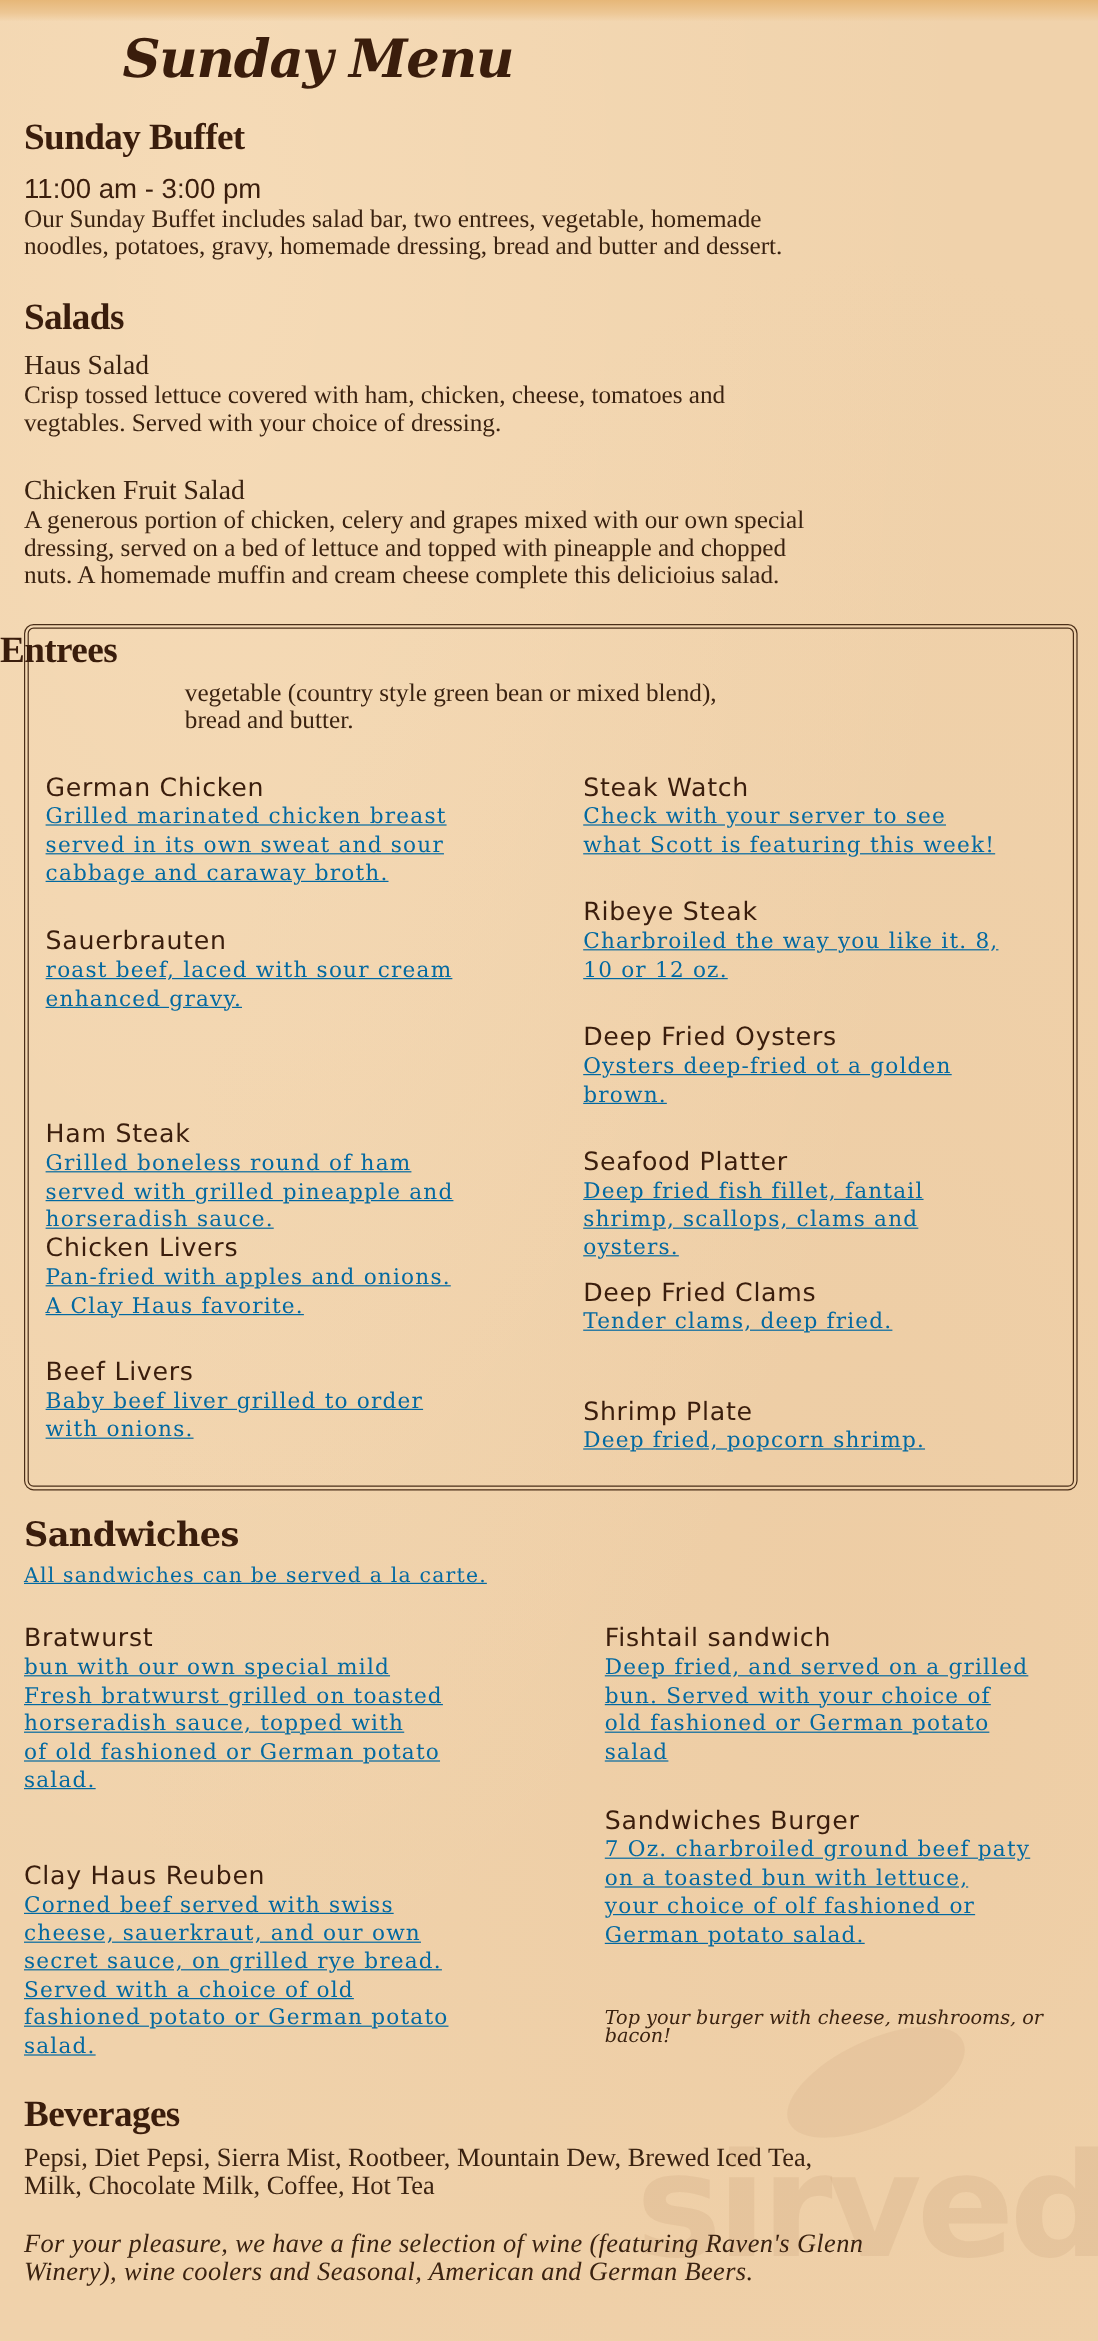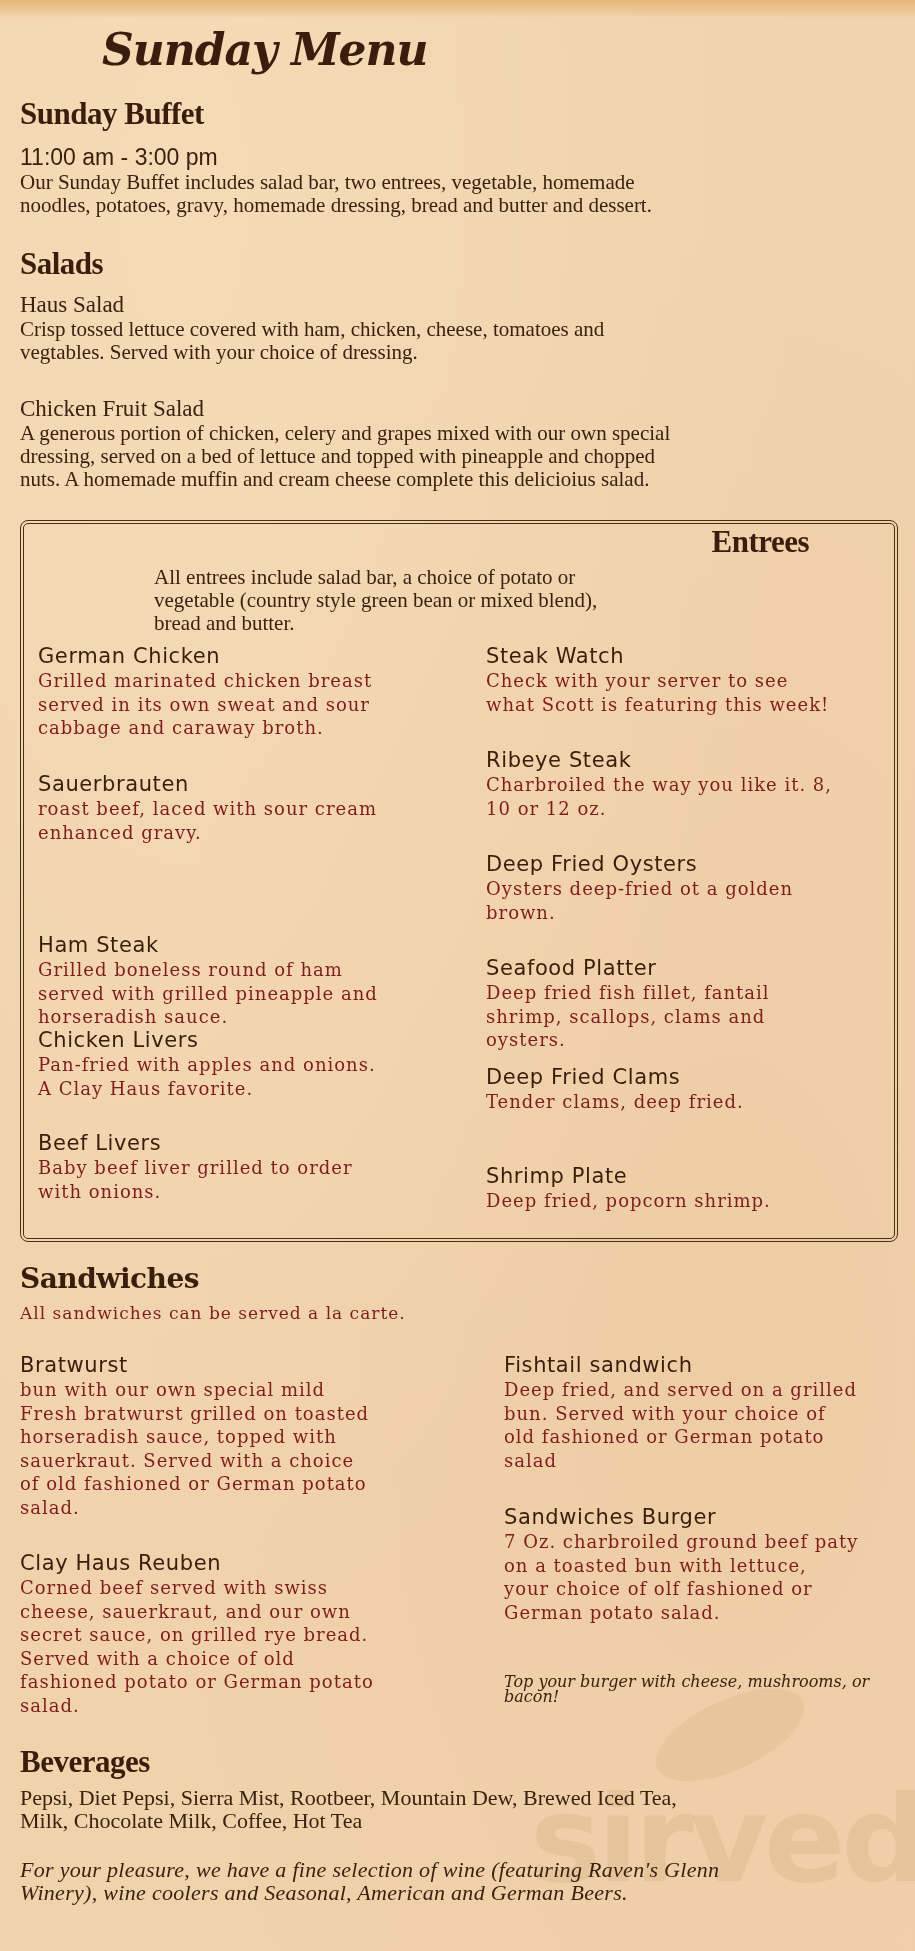--- a/index.html
+++ b/index.html
@@ -48,22 +48,23 @@
     font-size: 21px; color: #3a2210;
     line-height: 23px;
   }
   .item-name {
     font-family: "DejaVu Sans", sans-serif;
     font-size: 21px; color: #3a1d0c; letter-spacing: 0.6px;
     line-height: 26px;
   }
   .item-desc {
     font-family: "DejaVu Serif", serif;
-    font-size: 18px; color: #7f1d1d; letter-spacing: 1px;
+    font-size: 18px; color: #0369a1; letter-spacing: 1px;
     line-height: 23.5px;
+    text-decoration: underline;
   }
   .abs { position: absolute; }
   .entrees-box {
     position: absolute; left: 20px; top: 520px; width: 878px; height: 722px;
     border: 4px double #4a2e18;
     border-radius: 8px;
   }
   .italic-note {
     font-family: "DejaVu Serif", serif; font-style: italic;
     font-size: 16px; line-height: 15px; color: #3a2210;
@@ -107,23 +108,22 @@
     <div class="condensed" style="font-size:23px; line-height:26px;">Chicken Fruit Salad</div>
     <div class="condensed">
       <div>A generous portion of chicken, celery and grapes mixed with our own special</div>
       <div>dressing, served on a bed of lettuce and topped with pineapple and chopped</div>
       <div>nuts. A homemade muffin and cream cheese complete this delicioius salad.</div>
     </div>
   </div>
 </section>
 
 <section class="entrees-box"></section>
-<h2 class="section-heading" style="left:0; width:809px; text-align:right; top:524px; padding-left:0;">Entrees</h2>
+<h2 class="section-heading" style="left:0; width:809px; text-align:left; top:524px; padding-left:0;">Entrees</h2>
 <div class="abs condensed" style="left:154px; top:566px;">
-  <div>All entrees include salad bar, a choice of potato or</div>
   <div>vegetable (country style green bean or mixed blend),</div>
   <div>bread and butter.</div>
 </div>
 
 <div class="abs" style="left:38px; top:643px;">
   <div class="item-name">German Chicken</div>
   <div class="item-desc">
     <div>Grilled marinated chicken breast</div>
     <div>served in its own sweat and sour</div>
     <div>cabbage and caraway broth.</div>
@@ -204,21 +204,20 @@
 <section>
   <h2 class="section-heading" style="left:20px; top:1262px; font-family:'DejaVu Serif', serif; font-size:28px;">Sandwiches</h2>
   <div class="abs item-desc" style="left:20px; top:1302px; font-size:17px;">All sandwiches can be served a la carte.</div>
 
   <div class="abs" style="left:20px; top:1352px;">
     <div class="item-name">Bratwurst</div>
     <div class="item-desc">
       <div>bun with our own special mild</div>
       <div>Fresh bratwurst grilled on toasted</div>
       <div>horseradish sauce, topped with</div>
-      <div>sauerkraut. Served with a choice</div>
       <div>of old fashioned or German potato</div>
       <div>salad.</div>
     </div>
   </div>
 
   <div class="abs" style="left:20px; top:1550px;">
     <div class="item-name">Clay Haus Reuben</div>
     <div class="item-desc">
       <div>Corned beef served with swiss</div>
       <div>cheese, sauerkraut, and our own</div>

